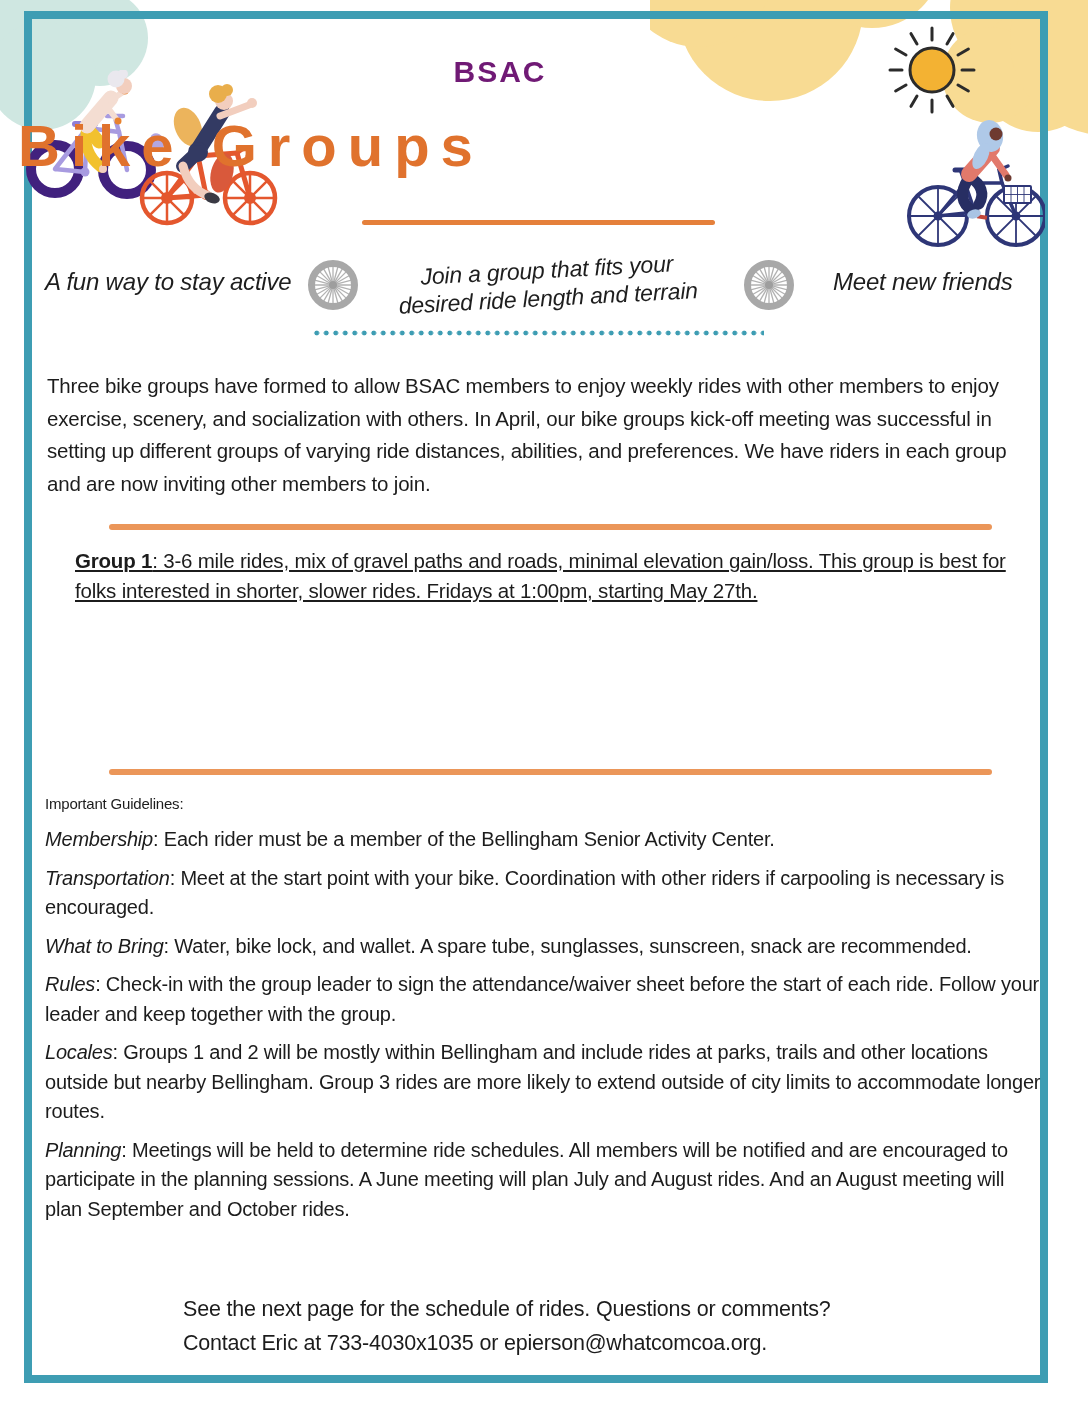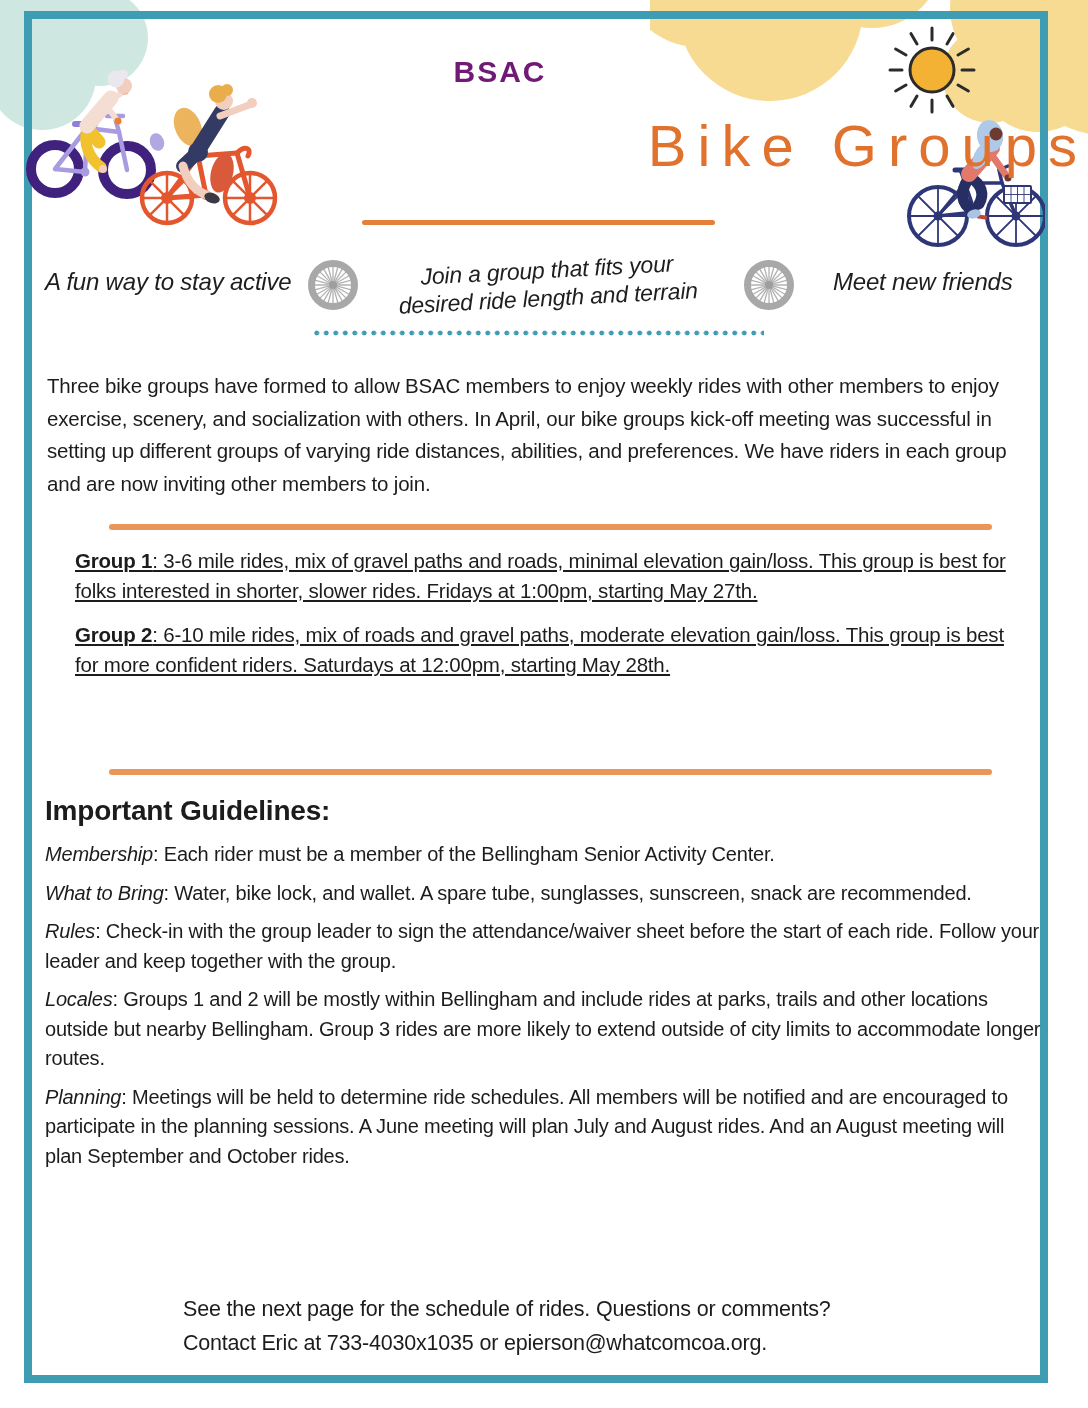--- a/index.html
+++ b/index.html
@@ -16,22 +16,22 @@
     position:absolute;left:24px;top:11px;width:1008px;height:1356px;
     border:8px solid #3E9DB3;z-index:2;pointer-events:none;
   }
   .illus{position:absolute;z-index:3;}
   
   .org-name{
     position:absolute;left:0;top:55px;width:1000px;text-align:center;z-index:4;
     font-size:30px;font-weight:700;letter-spacing:2px;color:#701a75;
   }
   .page-title{
-    position:absolute;left:0;top:112px;width:1088px;text-align:right;z-index:4;
-    font-size:58px;font-weight:400;letter-spacing:11px;padding-left:18px;
+    position:absolute;left:0;top:112px;width:1088px;text-align:left;z-index:4;
+    font-size:58px;font-weight:700;letter-spacing:11px;padding-left:18px;
     box-sizing:border-box;color:#E0722D;
   }
   .title-underline{
     position:absolute;left:362px;top:220px;width:353px;height:5px;
     background:#E5803B;border-radius:3px;z-index:4;
   }
   
   .tagline{
     position:absolute;z-index:4;font-style:italic;font-size:24px;color:#1e1e1e;
     letter-spacing:-0.2px;white-space:nowrap;
@@ -56,21 +56,21 @@
     position:absolute;left:109px;height:6px;width:883px;z-index:4;
     background:#EB9659;border-radius:3px;
   }
   .divider-1{top:524px;}
   .divider-2{top:769px;}
   .groups{position:absolute;left:75px;top:546px;width:950px;z-index:4;}
   .groups p{margin:0 0 14px 0;font-size:20.5px;line-height:30px;letter-spacing:-0.2px;text-decoration:underline;}
   .grp-label{font-weight:700;}
   .guidelines{position:absolute;left:45px;top:795px;width:998px;z-index:4;}
   .guidelines h2{
-    margin:0 0 13px 0;font-size:28px;font-weight:700;letter-spacing:-0.2px;
+    margin:0 0 13px 0;font-size:15px;font-weight:400;letter-spacing:-0.2px;
   }
   .guidelines p{margin:0 0 9px 0;font-size:20px;line-height:29.5px;letter-spacing:-0.2px;}
   .gl-label{font-style:italic;}
   .footer-block{
     position:absolute;left:183px;top:1292px;width:760px;z-index:4;
     font-size:21.5px;line-height:34px;letter-spacing:-0.2px;
   }
   .footer-block div{white-space:nowrap;}
 </style>
 </head>
@@ -262,28 +262,28 @@
 <div class="tagline" style="left:833px;top:268px;">Meet new friends</div>
 
 <div class="dotted-divider"></div>
 
 <p class="intro">Three bike groups have formed to allow BSAC members to enjoy weekly rides with other members to enjoy exercise, scenery, and socialization with others. In April, our bike groups kick-off meeting was successful in setting up different groups of varying ride distances, abilities, and preferences. We have riders in each group and are now inviting other members to join.</p>
 
 <div class="section-divider divider-1"></div>
 
 <div class="groups">
   <p><span class="grp-label">Group 1</span><span>: 3-6 mile rides, mix of gravel paths and roads, minimal elevation gain/loss. This group is best for folks interested in shorter, slower rides. Fridays at 1:00pm, starting May 27th.</span></p>
-  <p><span class="grp-label">Group 2</span><span>: 6-10 mile rides, mix of roads and gravel paths, moderate elevation gain/loss. This group is best for more confident riders. Saturdays at 12:00pm, starting May 28th.</span></p>
 </div>
 
 <div class="section-divider divider-2"></div>
 
 <div class="guidelines">
   <h2>Important Guidelines:</h2>
   <p><span class="gl-label">Membership</span><span>: Each rider must be a member of the Bellingham Senior Activity Center.</span></p>
+  <p><span class="gl-label">Transportation</span><span>: Meet at the start point with your bike. Coordination with other riders if carpooling is necessary is encouraged.</span></p>
   <p><span class="gl-label">What to Bring</span><span>: Water, bike lock, and wallet. A spare tube, sunglasses, sunscreen, snack are recommended.</span></p>
   <p><span class="gl-label">Rules</span><span>: Check-in with the group leader to sign the attendance/waiver sheet before the start of each ride. Follow your leader and keep together with the group.</span></p>
   <p><span class="gl-label">Locales</span><span>:  Groups 1 and 2 will be mostly within Bellingham and include rides at parks, trails and other locations outside but nearby Bellingham. Group 3 rides are more likely to extend outside of city limits to accommodate longer routes.</span></p>
   <p><span class="gl-label">Planning</span><span>: Meetings will be held to determine ride schedules. All members will be notified and are encouraged to participate in the planning sessions. A June meeting will plan July and August rides. And an August meeting will plan September and October rides.</span></p>
 </div>
 
 <div class="footer-block">
   <div>See the next page for the schedule of rides. Questions or comments?</div>
   <div>Contact Eric at 733-4030x1035 or epierson@whatcomcoa.org.</div>
 </div>

